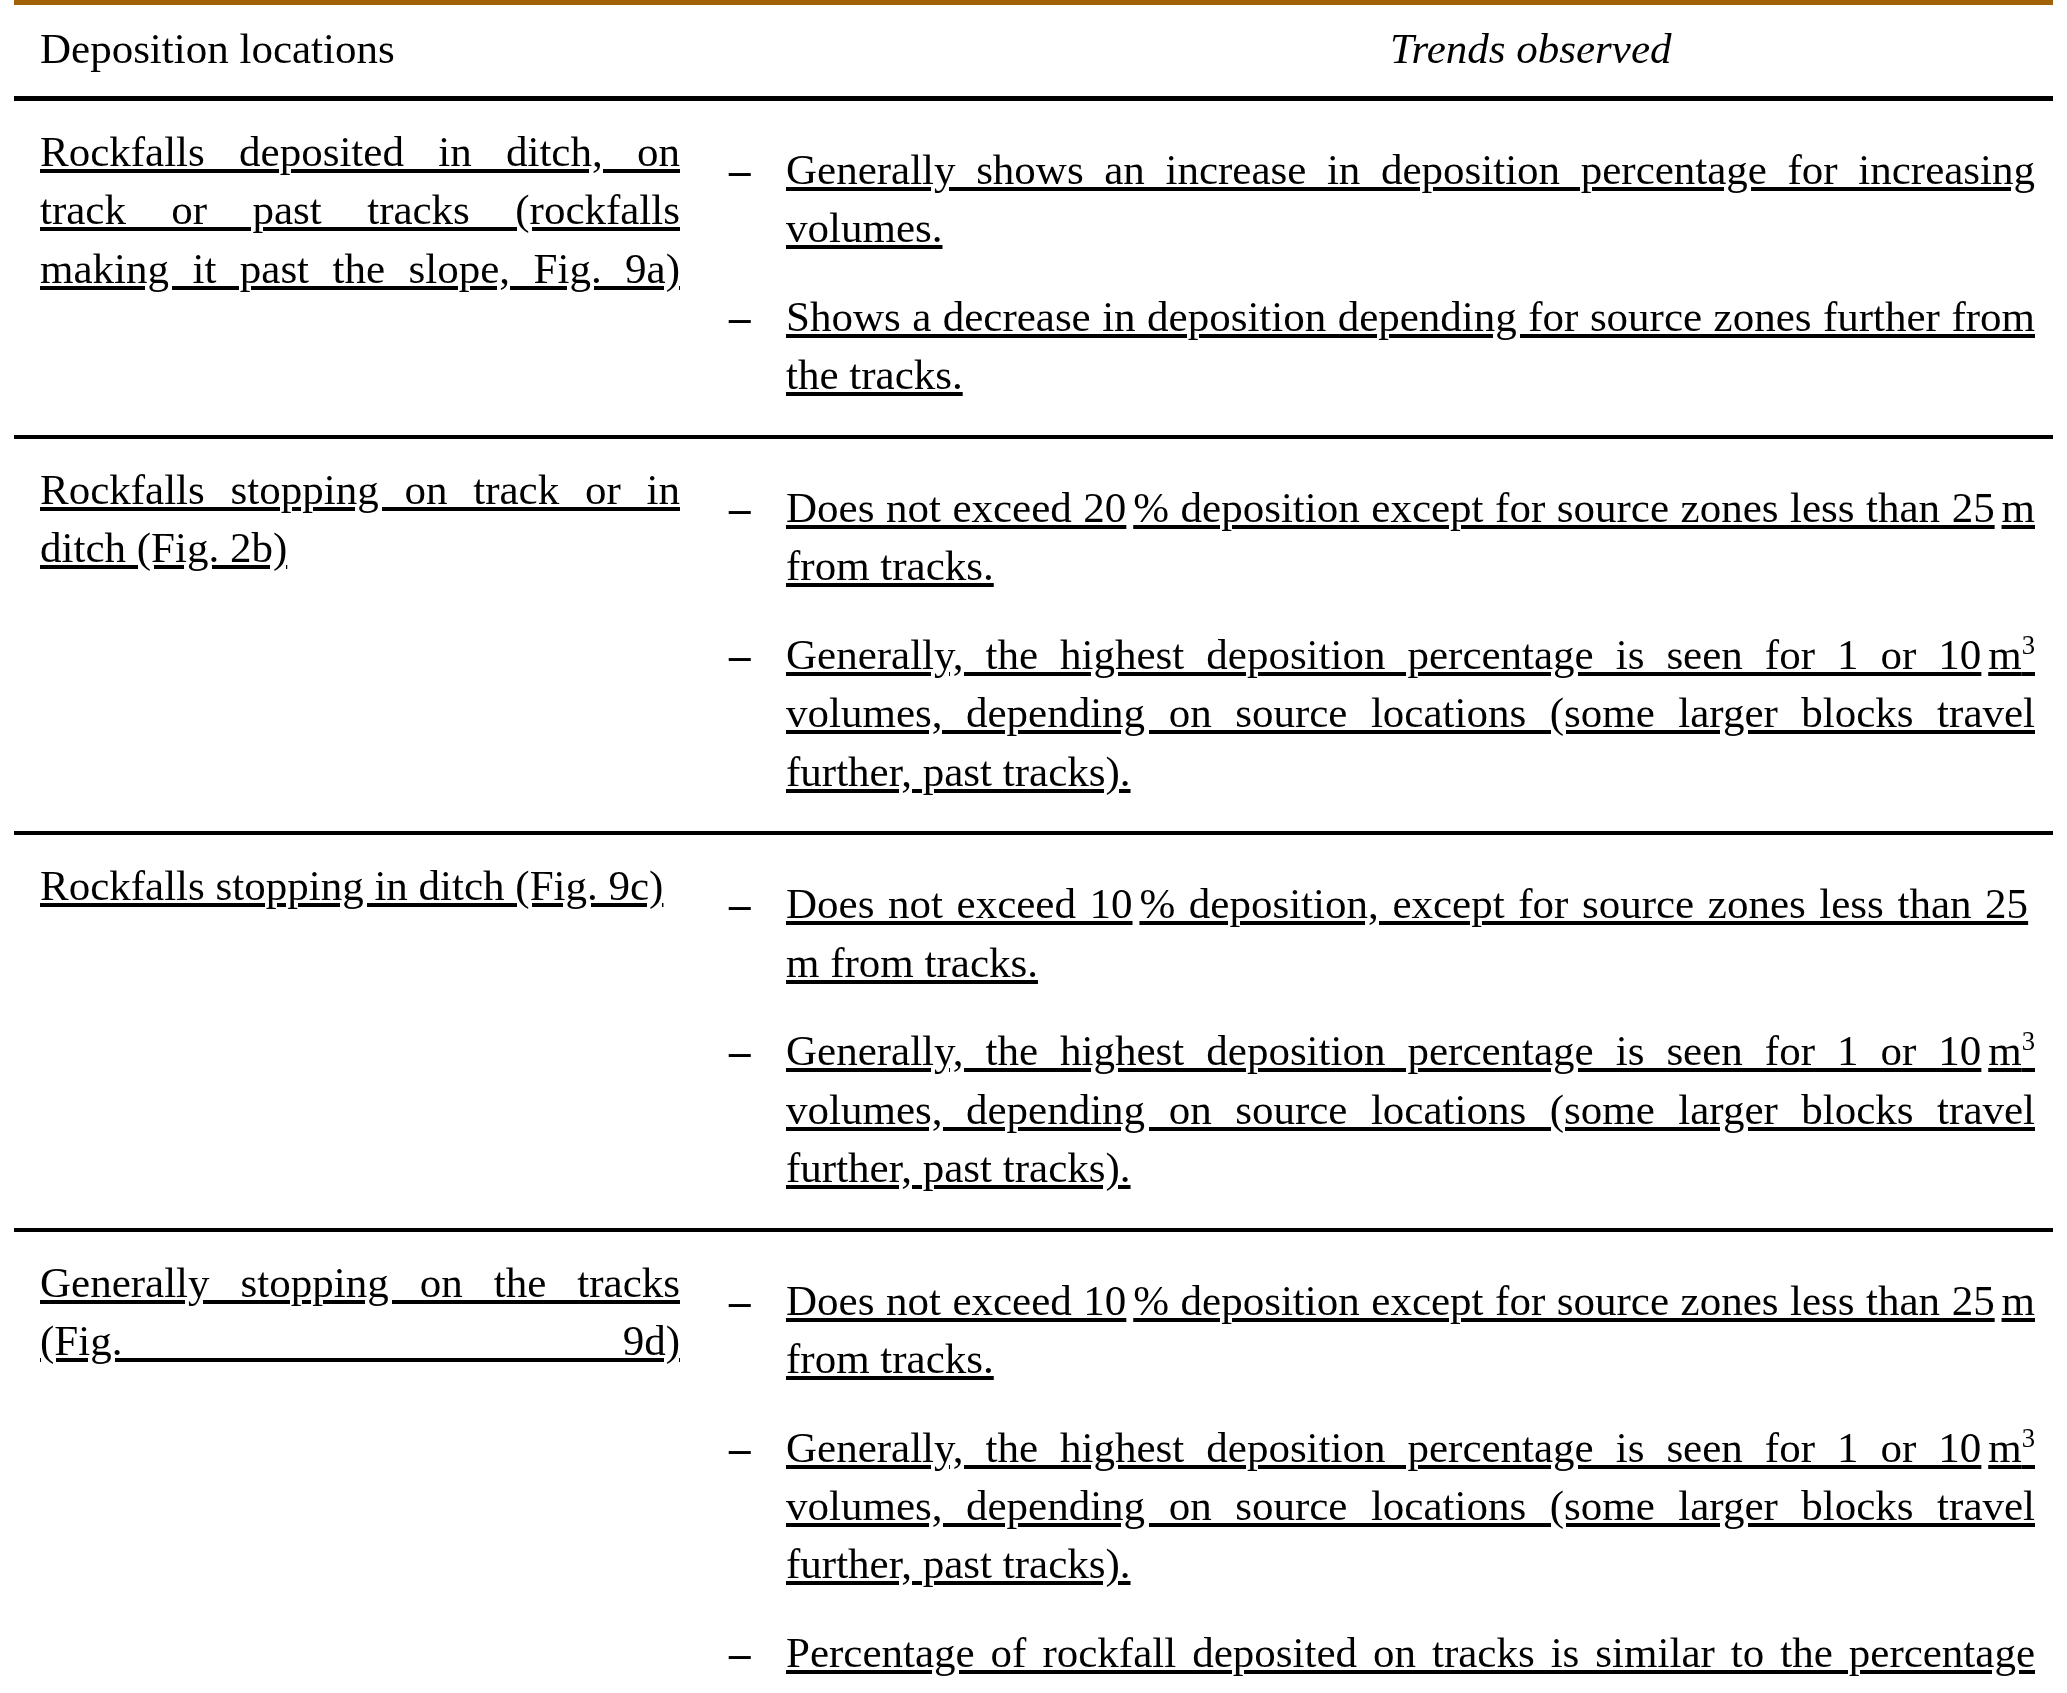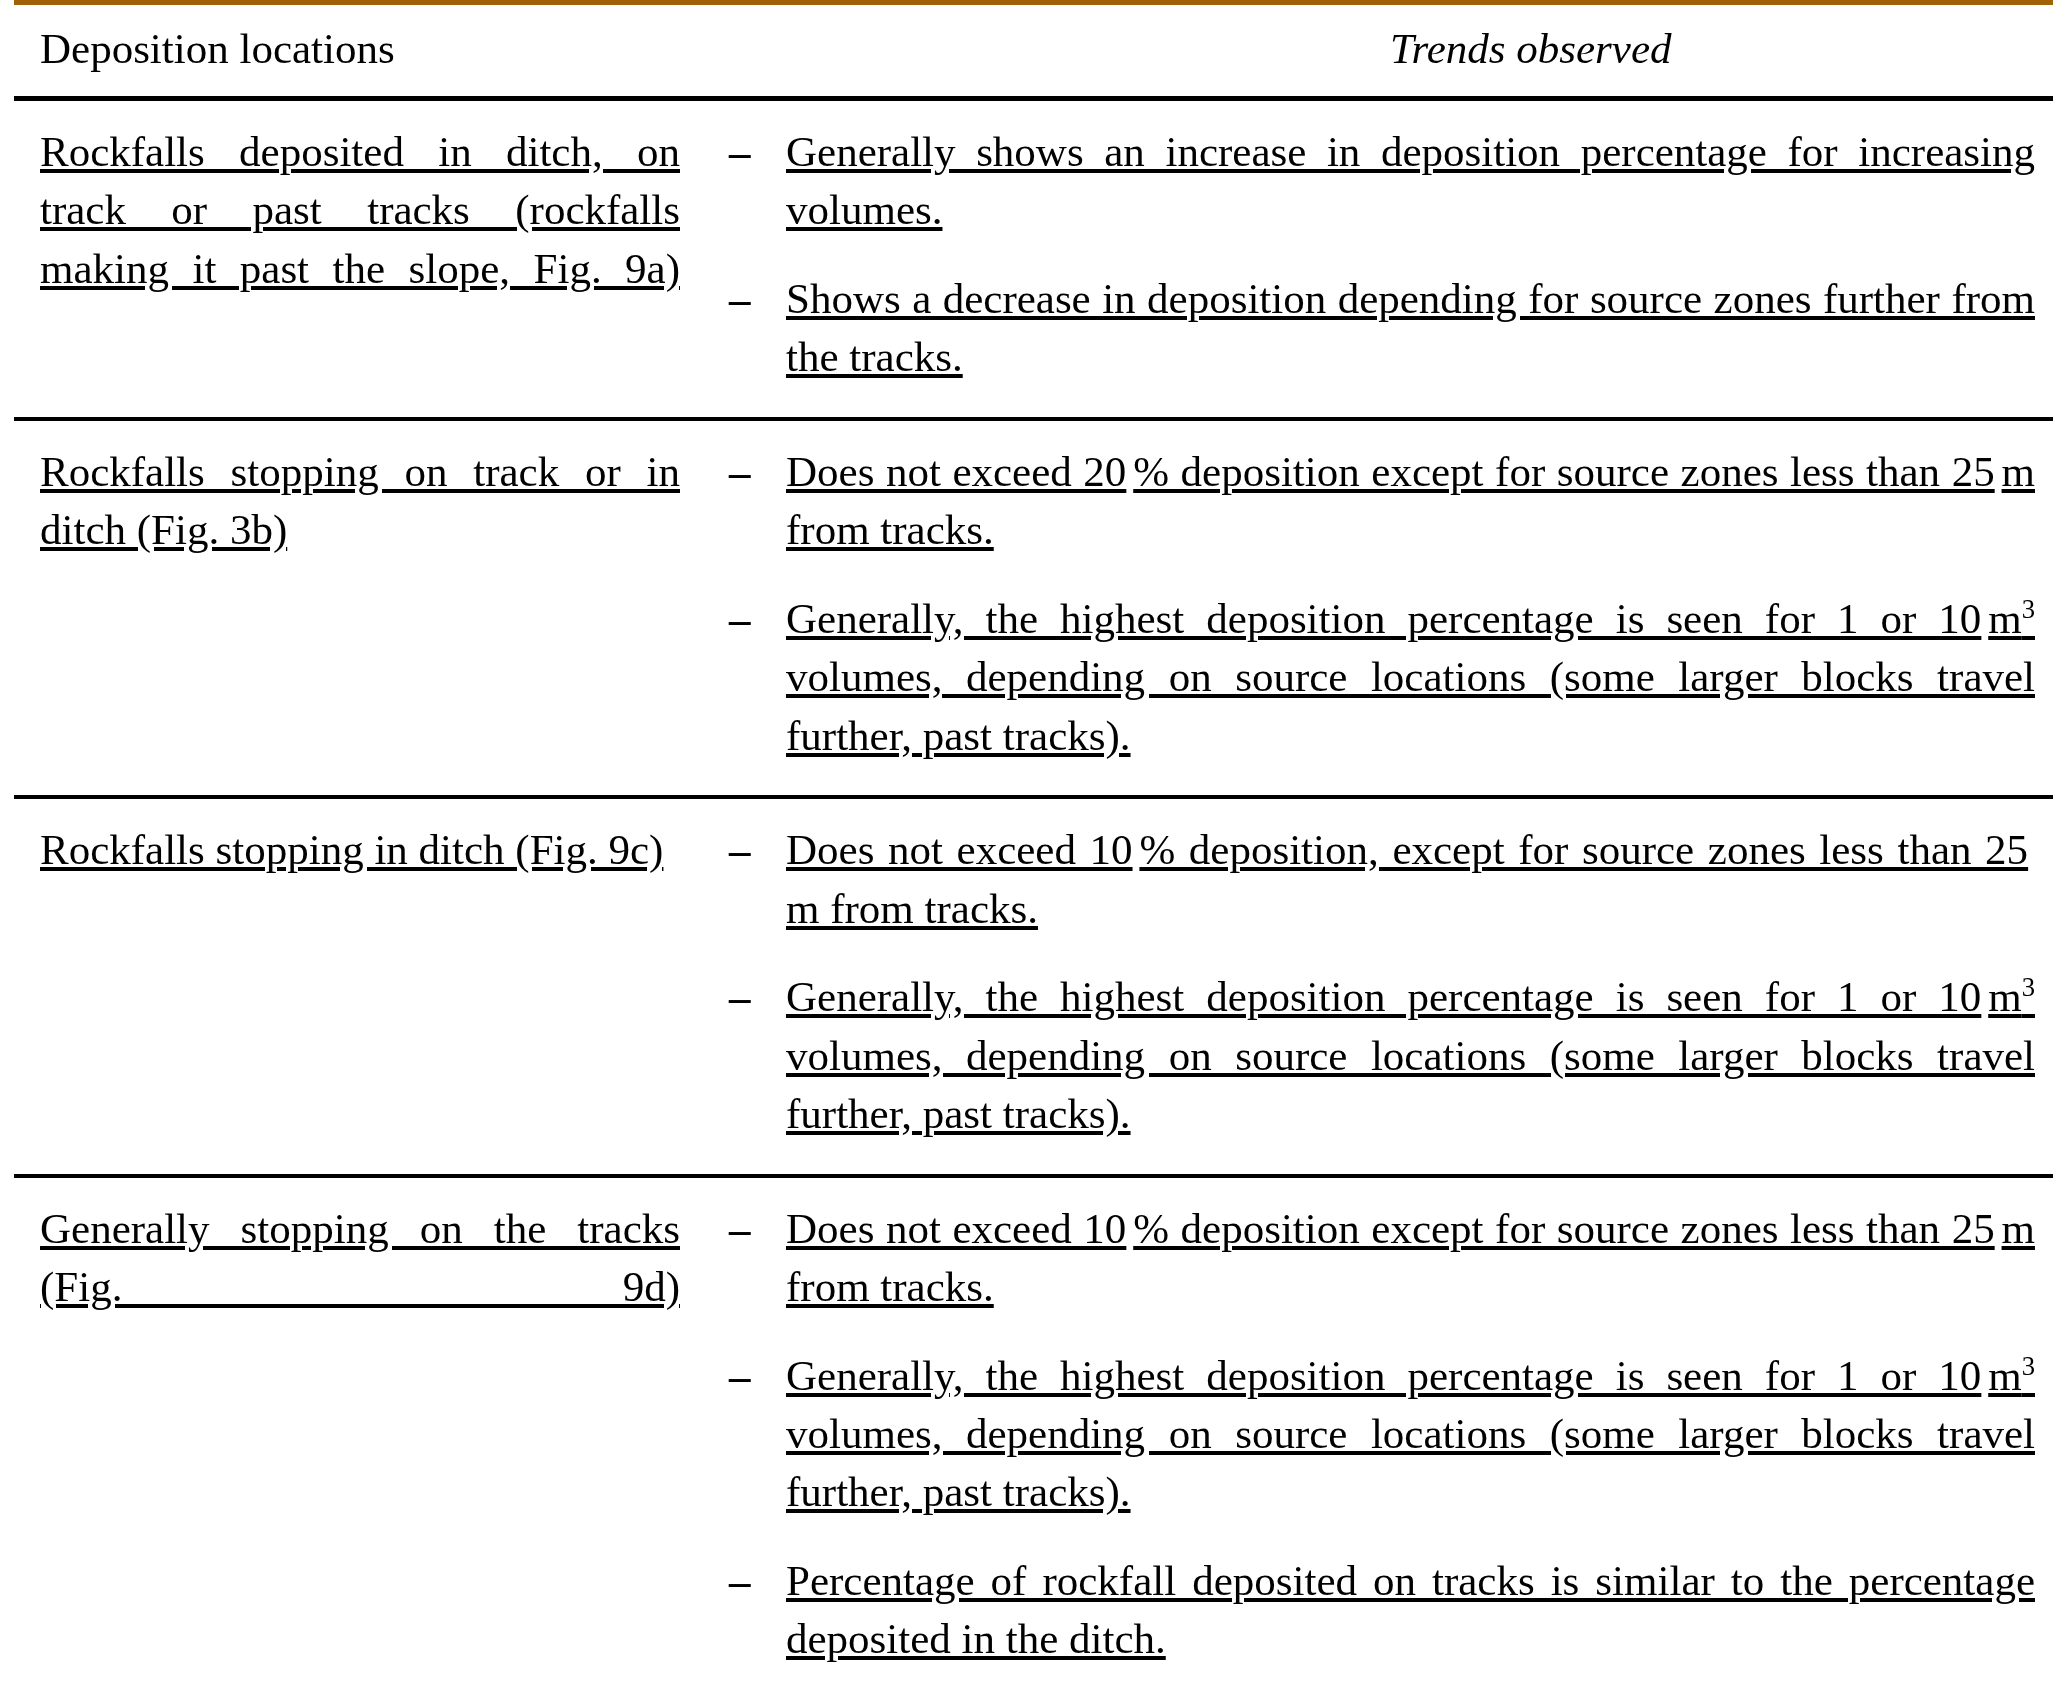--- a/index.html
+++ b/index.html
@@ -107,20 +107,21 @@
   ul.trend-list > li.trend-item .dash-marker {
     position: absolute;
     left: 5px;
     top: 0;
     font-size: 43px;
     line-height: 1.36;
     font-weight: bold;
   }
   ul.trend-list > li.trend-item .trend-text {
     display: block;
+    margin-top: 18px;
   }
   ul.trend-list > li.trend-item .trend-text::after {
     content: "";
     display: inline-block;
     width: 100%;
   }
   ul.trend-list > li.trend-item.short .trend-text::after { content: none; }
 
   sup.exp {
     font-size: 0.62em;
@@ -159,21 +160,21 @@
             <li class="trend-item short">
               <span class="dash-marker">–</span>
               <span class="trend-text">Shows a decrease in deposition depending for source zones further from the tracks.</span>
             </li>
           </ul>
         </td>
       </tr>
 
       <tr class="body-row">
         <td class="loc-cell no-justify">
-          <span class="loc-text">Rockfalls stopping on track or in ditch (Fig. 3b)</span>
+          <span class="loc-text">Rockfalls stopping on track or in ditch (Fig. 2b)</span>
         </td>
         <td class="trend-cell">
           <ul class="trend-list">
             <li class="trend-item short">
               <span class="dash-marker">–</span>
               <span class="trend-text">Does not exceed 20<span class="thin-space"></span>% deposition except for source zones less than 25<span class="thin-space"></span>m from tracks.</span>
             </li>
             <li class="trend-item short">
               <span class="dash-marker">–</span>
               <span class="trend-text">Generally, the highest deposition percentage is seen for 1 or 10<span class="thin-space"></span>m<sup class="exp">3</sup> volumes, depending on source locations (some larger blocks travel further, past tracks).</span>

